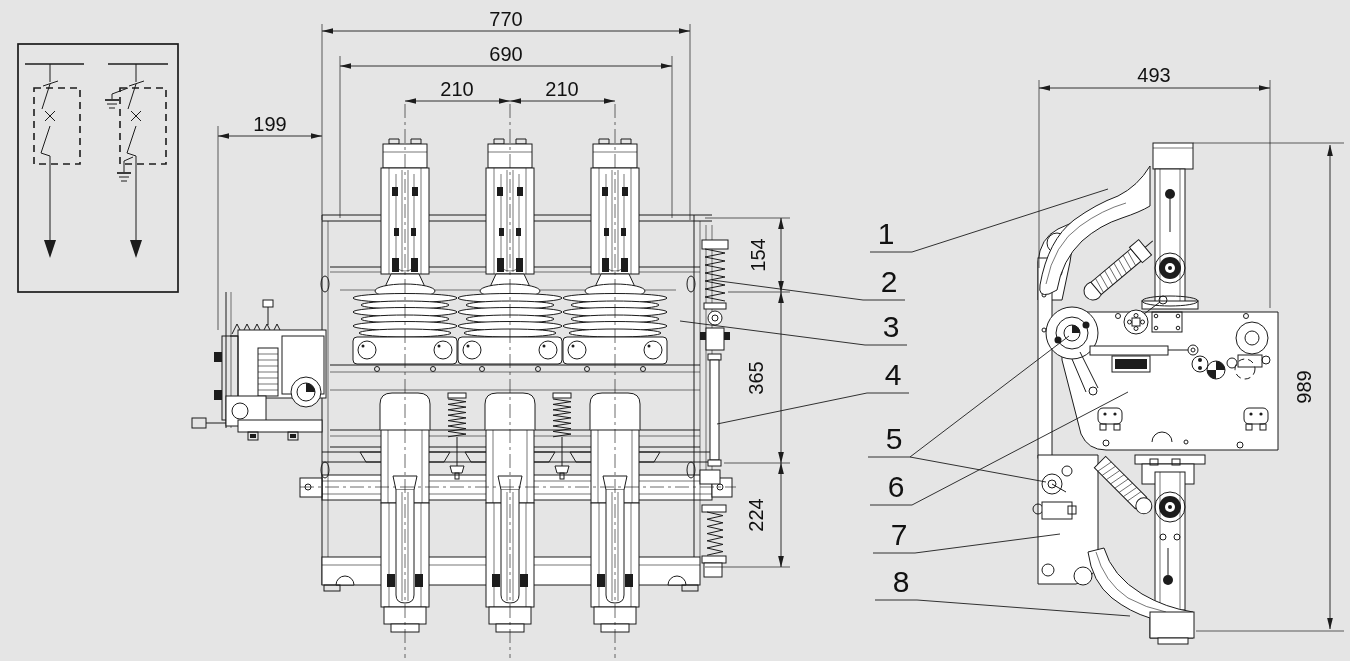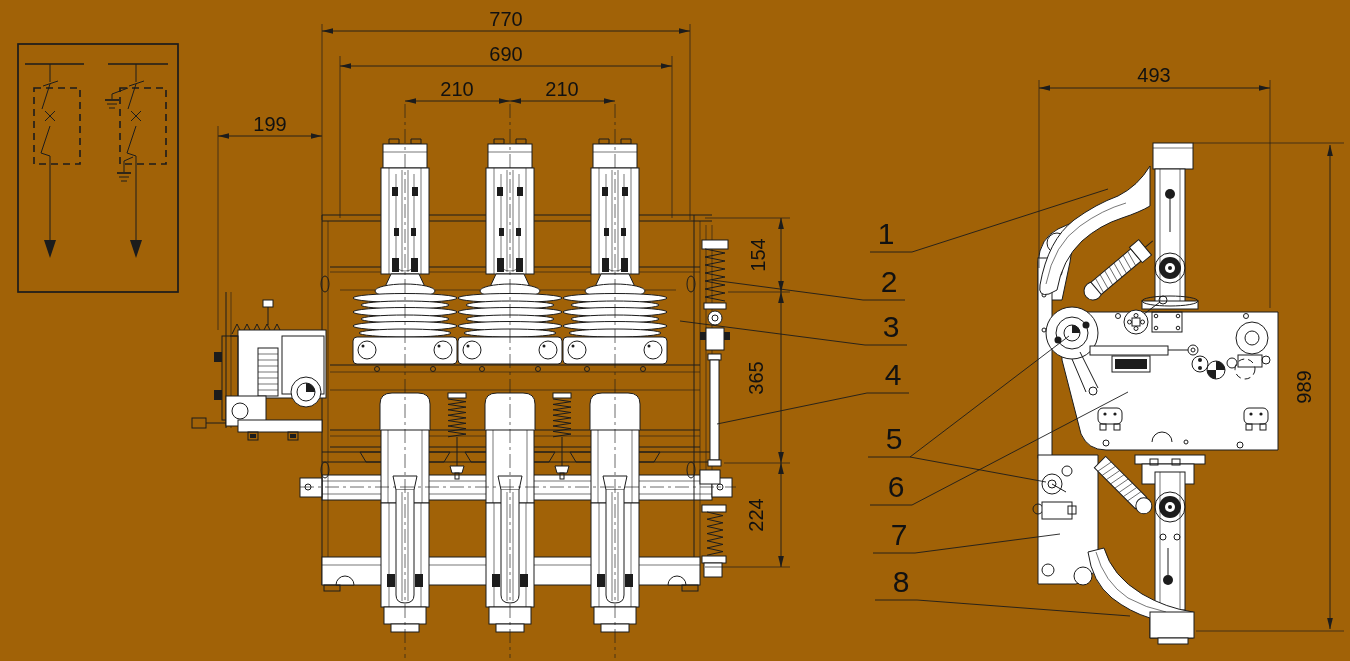--- a/index.html
+++ b/index.html
@@ -1,16 +1,16 @@
 <!DOCTYPE html>
 <html><head>
 <meta charset="utf-8">
 <style>
   html,body{margin:0;padding:0;background:#ffffff;}
-  .page{width:1350px;height:661px;position:relative;background:#a16207;overflow:hidden;}
+  .page{width:1350px;height:661px;position:relative;background:#e5e5e5;overflow:hidden;}
   svg{display:block;}
   .s{stroke:#1c1c1c;fill:none;stroke-width:1;}
   .s2{stroke:#1c1c1c;fill:none;stroke-width:1.7;}
   .t{stroke:#1c1c1c;fill:none;stroke-width:.6;}
   .wf{fill:#ffffff;}
   .bk{fill:#1c1c1c;stroke:none;}
   .dim{stroke:#1c1c1c;stroke-width:.9;fill:none;}
   .ext{stroke:#1c1c1c;stroke-width:.7;fill:none;}
   .ld{stroke:#1c1c1c;stroke-width:.9;fill:none;}
   .cl{stroke:#1c1c1c;stroke-width:.65;fill:none;stroke-dasharray:14 4 3 4;}

